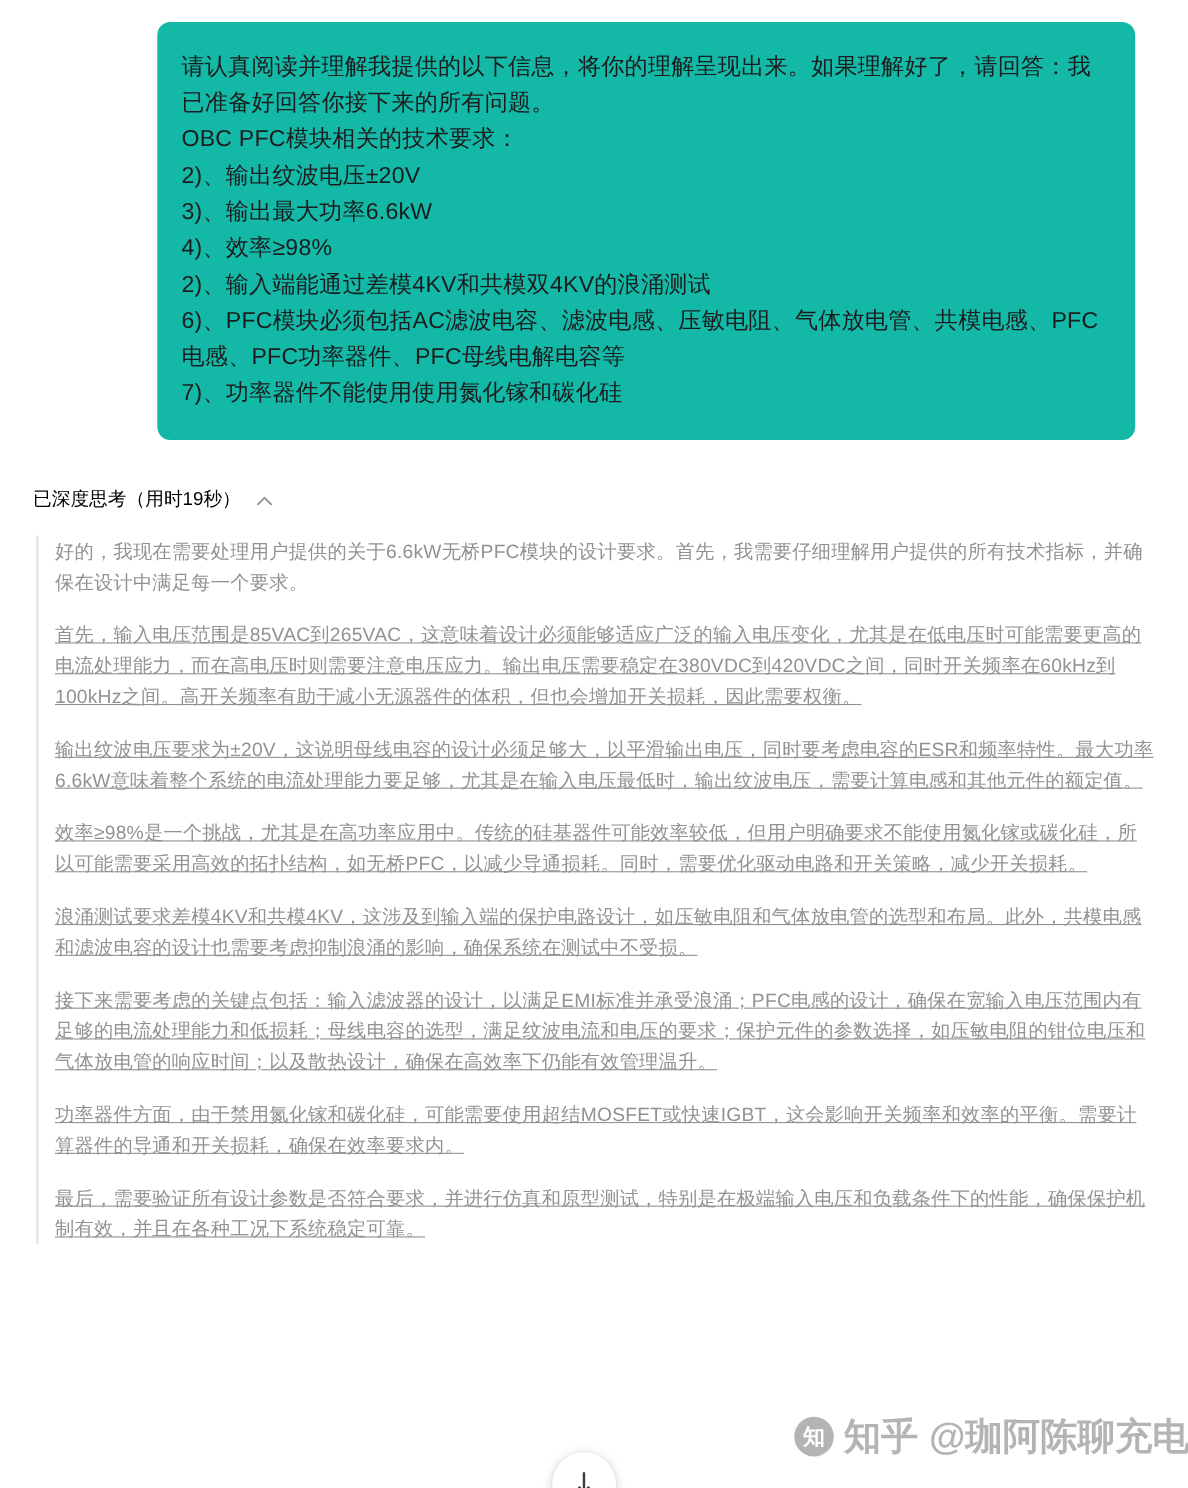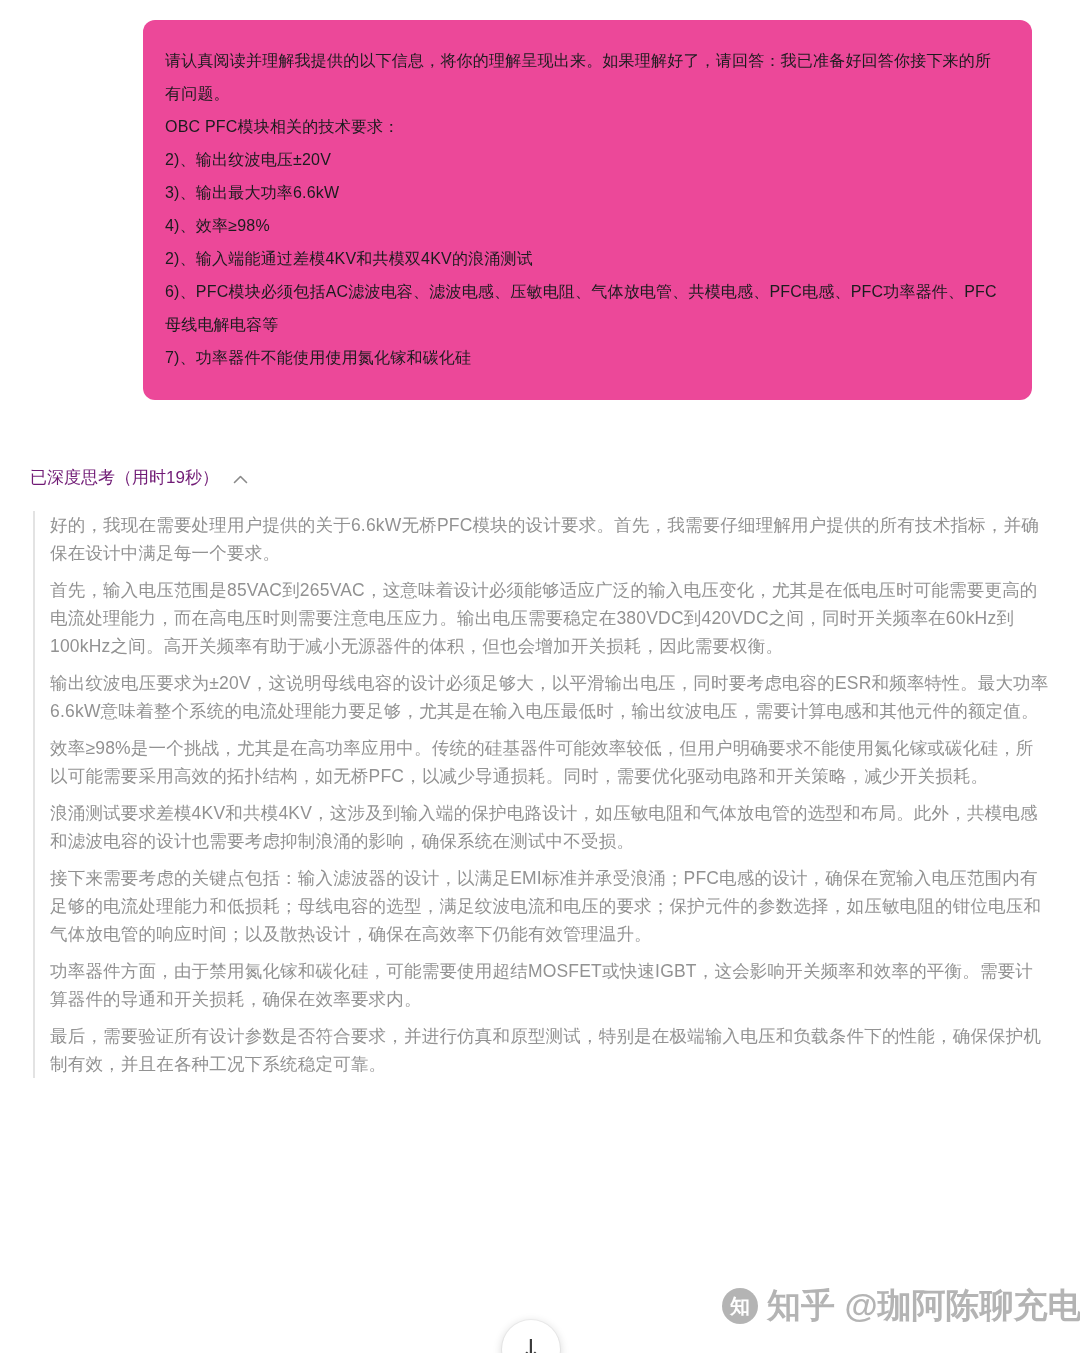--- a/index.html
+++ b/index.html
@@ -11,53 +11,53 @@
     font-family:"Liberation Sans","DejaVu Sans",sans-serif;
   }
   
   .user-row{
     display:flex;justify-content:flex-end;
     padding:20px 48px 0 0;
   }
   .user-bubble{
     box-sizing:border-box;
     width:889px;
-    background:#ec4899;
+    background:#14b8a6;
     border-radius:12px;
     padding:24px 30px 26px 22px;
-    font-size:16px;
+    font-size:21px;
     line-height:33px;
     color:#1b1c1e;
     letter-spacing:0.2px;
   }
   .user-bubble .msg-line{white-space:pre-wrap;}
   
   .think-header{
-    margin:66px 0 0 30px;
+    margin:42px 0 0 30px;
     display:inline-flex;
     align-items:center;
     gap:14px;
     font-size:17px;
-    color:#701a75;
+    color:#000000;
     cursor:pointer;
   }
   .chev{display:inline-flex;align-items:center;margin-top:3px;}
   
   .think-body{
     box-sizing:border-box;
     margin:22px 0 0 33px;
     padding-left:15px;
     border-left:2px solid #e3e3e3;
     width:1017px;
     font-size:17.5px;
     line-height:28px;
     color:#929292;
     letter-spacing:0.2px;
   }
-  .think-body .thinking-paragraph + .thinking-paragraph{margin-top:9px;}
+  .think-body .thinking-paragraph + .thinking-paragraph{margin-top:20px;text-decoration:underline;}
   
   .watermark{
     position:absolute;
     left:722px;top:1283px;
     display:flex;align-items:center;gap:9px;
     opacity:0.45;
     pointer-events:none;
   }
   .wm-logo{
     width:36px;height:36px;border-radius:50%;

